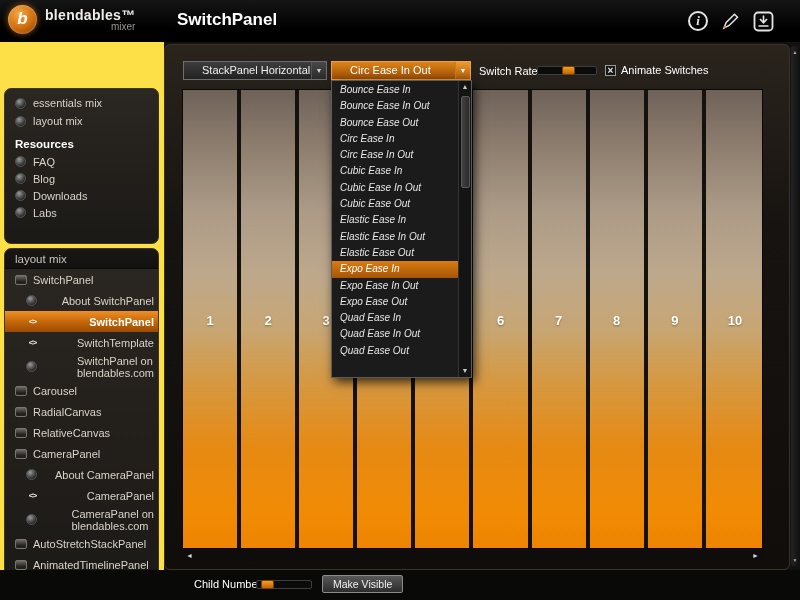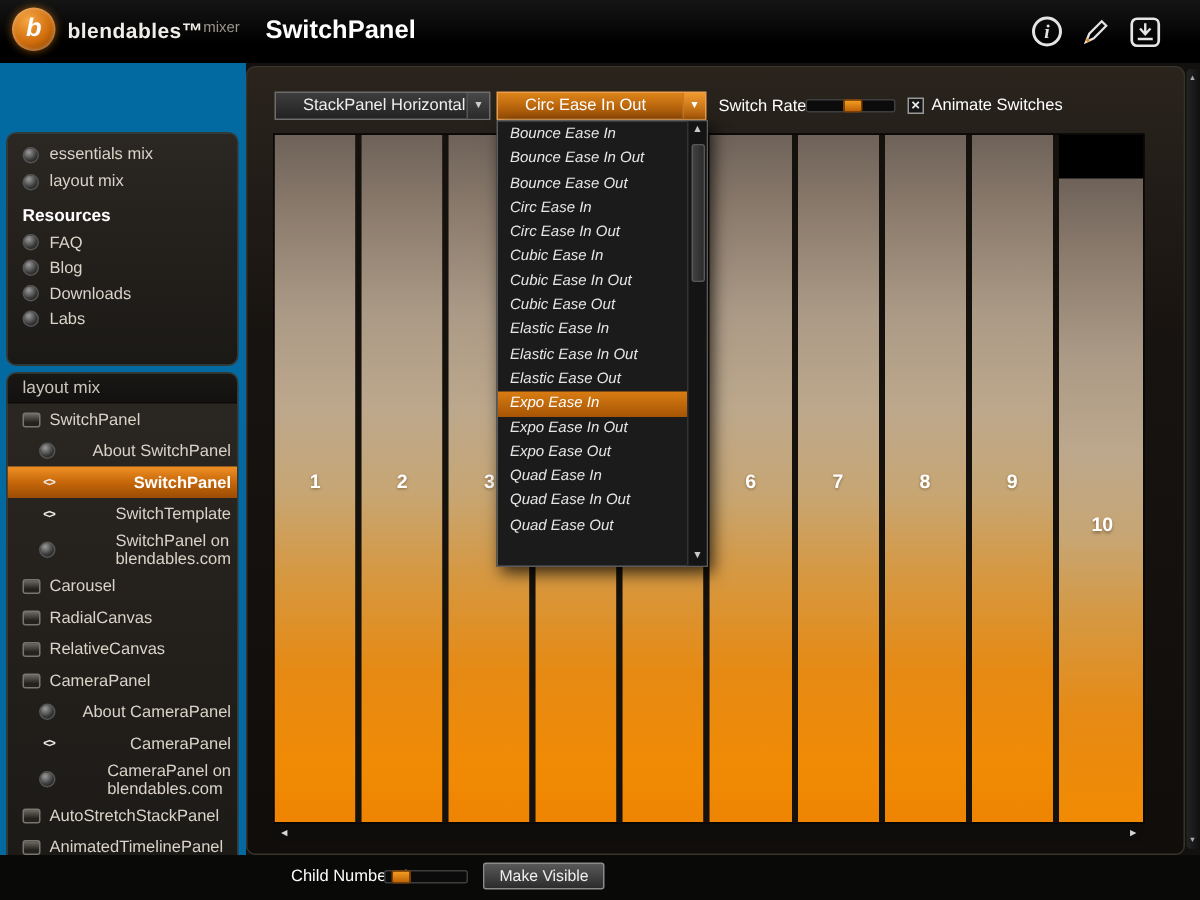--- a/index.html
+++ b/index.html
@@ -14,32 +14,32 @@
 
   
   .header { position:absolute; left:0; top:0; width:800px; height:42px;
     background:linear-gradient(180deg,#151515,#000 70%); z-index:5; }
   .logo { position:absolute; left:8px; top:5px; display:flex; gap:8px; align-items:center; }
   .logo-badge { width:29px; height:29px; border-radius:50%;
     background:radial-gradient(circle at 38% 30%, #f7a744, #cf6c0b 55%, #6e3503);
     box-shadow:0 0 6px rgba(240,140,20,.55), inset 0 0 3px rgba(255,255,255,.5);
     color:#fff; font-weight:bold; font-style:italic; font-size:17px;
     text-align:center; line-height:28px; }
-  .logo-text { display:flex; flex-direction:row;align-items:center; }
+  .logo-text { display:flex; flex-direction:column; }
   .logo-title { font-size:14px; font-weight:bold; color:#f0ede8; letter-spacing:.3px; }
   .logo-sub { font-size:10px; color:#9a958c; text-align:right; margin-top:-2px; }
   .page-title { position:absolute; left:177px; top:10px; font-size:17px; font-weight:bold; color:#fff; }
   .hicons { position:absolute; right:26px; top:9px; display:flex; gap:13px; align-items:center; height:24px; }
   .icon-info { width:20px; height:20px; border:2px solid #e4e4e4; border-radius:50%;
     color:#e4e4e4; font-family:"Liberation Serif","DejaVu Serif",serif; font-style:italic;
     font-weight:bold; font-size:13px; text-align:center; line-height:16px; }
   .icon-svg { display:block; }
 
   
-  .sidebar-bg { position:absolute; left:0; top:42px; width:164px; height:558px; background:#0369a1; }
+  .sidebar-bg { position:absolute; left:0; top:42px; width:164px; height:558px; background:#fde047; }
   .panel { position:absolute; left:4px; width:155px;
     background:linear-gradient(180deg,#2b2722,#1b1916);
     border:1px solid #3b362e; border-radius:7px; overflow:hidden; }
   .nav-panel { top:46px; height:156px; padding-top:5px; }
   .side-item { display:flex; align-items:center; gap:7px; height:18px; padding:0 10px;
     font-size:11px; color:#d9d3c8; white-space:nowrap; }
   .res-item { height:17px; }
   .orb { width:11px; height:11px; min-width:11px; border-radius:50%;
     background:radial-gradient(circle at 35% 28%, #9b9b9b, #3a3a3a 60%, #101010);
     border:1px solid #555; }
@@ -89,21 +89,21 @@
     font-size:10px; font-weight:bold; line-height:9px; text-align:center; color:#e8e8e8; }
 
   
   .canvas { position:absolute; left:17px; top:44px; width:581px; height:460px;
     display:flex; overflow:hidden; background:#000; border:1px solid #090807; }
   .col { flex:0 0 58.1px; width:58.1px; height:100%; position:relative;
     border-right:4px solid #15110d;
     background:linear-gradient(180deg,
       #6e6259 0%, #8d7d6e 12%, #ab9a86 26%, #bda88c 40%,
       #c7a674 52%, #d69841 64%, #e68a14 78%, #f18b05 92%, #ee8402 100%); }
-  .col:last-child { border-right:none;margin-top:29px; }
+  .col:last-child { border-right:none; }
   .col-num { position:absolute; top:223px; left:0; right:0; text-align:center;
     color:#fff; font-size:13px; font-weight:bold; text-shadow:0 1px 2px rgba(60,30,0,.45); }
 
   .hscroll { position:absolute; left:17px; top:505px; width:581px; height:11px;
     background:#0f0d0b; display:flex; align-items:center; justify-content:space-between;
     padding:0 4px; }
   .hs-arrow { font-size:7px; color:#d6d6d6; line-height:11px; }
 
   .vscroll { position:absolute; left:791px; top:46px; width:8px; height:520px;
     background:linear-gradient(90deg,#242424,#121212); border-radius:3px; z-index:4; }

